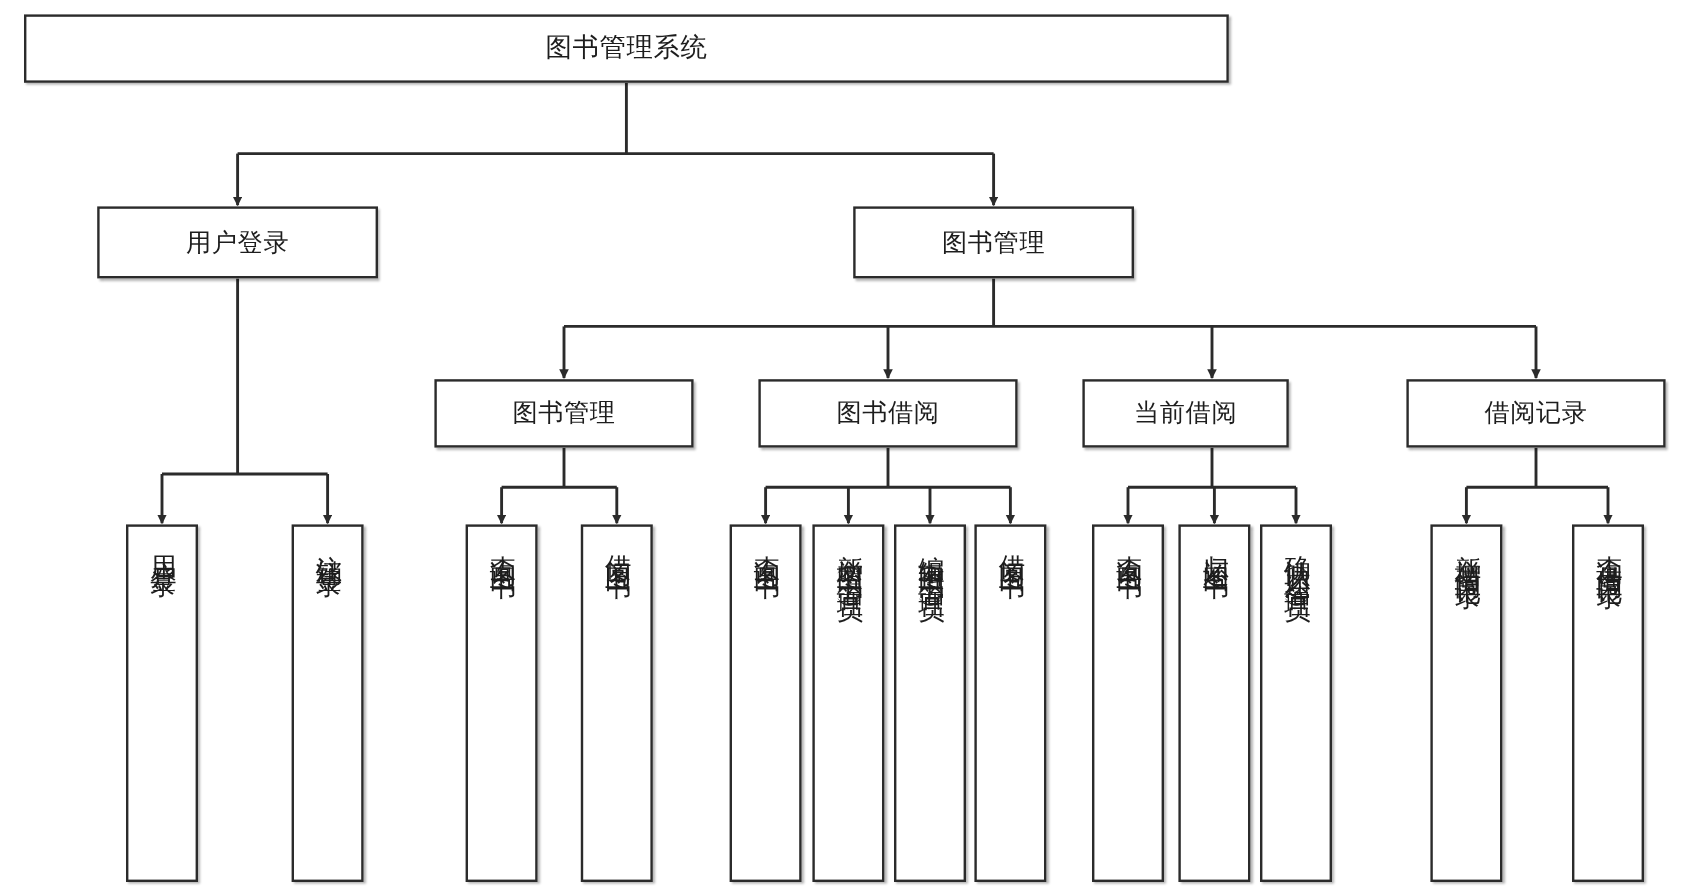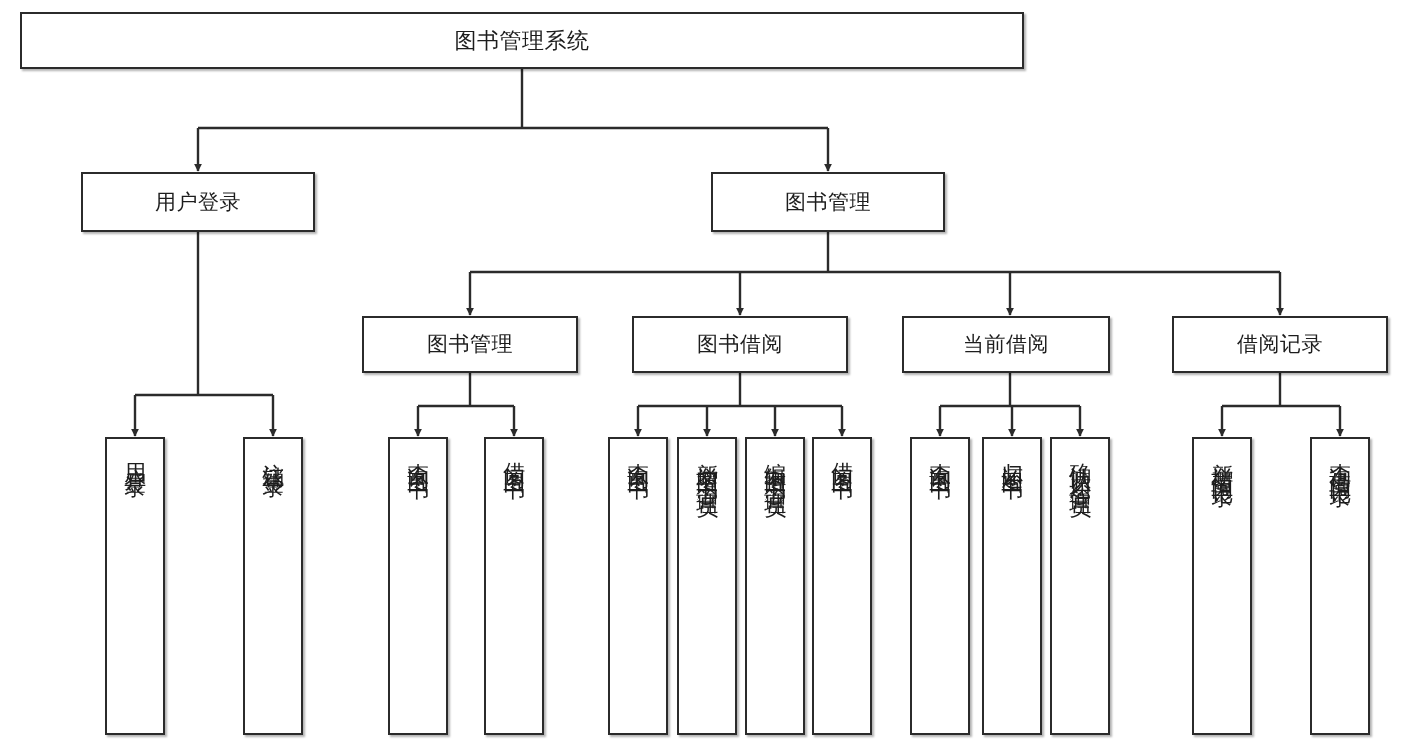--- a/index.html
+++ b/index.html
@@ -134,21 +134,21 @@
       </div>
       <div class="node level2 horiz" style="left: 711px; top: 172px; width: 234px; height: 60px;">
         <span class="node-label">图书管理</span>
       </div>
       <div class="node level3 horiz" style="left: 362px; top: 316px; width: 216px; height: 57px;">
         <span class="node-label">图书管理</span>
       </div>
       <div class="node level3 horiz" style="left: 632px; top: 316px; width: 216px; height: 57px;">
         <span class="node-label">图书借阅</span>
       </div>
-      <div class="node level3 horiz" style="left: 902px; top: 316px; width: 208px; height: 57px;">
+      <div class="node level3 horiz" style="left: 902px; top: 316px; width: 172px; height: 57px;">
         <span class="node-label">当前借阅</span>
       </div>
       <div class="node level3 horiz" style="left: 1172px; top: 316px; width: 216px; height: 57px; align-items: center;">
         <span class="node-label">借阅记录</span>
       </div>
       <div class="node leaf vert" style="left: 105px; top: 437px; width: 60px; height: 298px;">
         <span class="node-label">用户登录</span>
       </div>
       <div class="node leaf vert" style="left: 243px; top: 437px; width: 60px; height: 298px;">
         <span class="node-label">注销登录</span>

